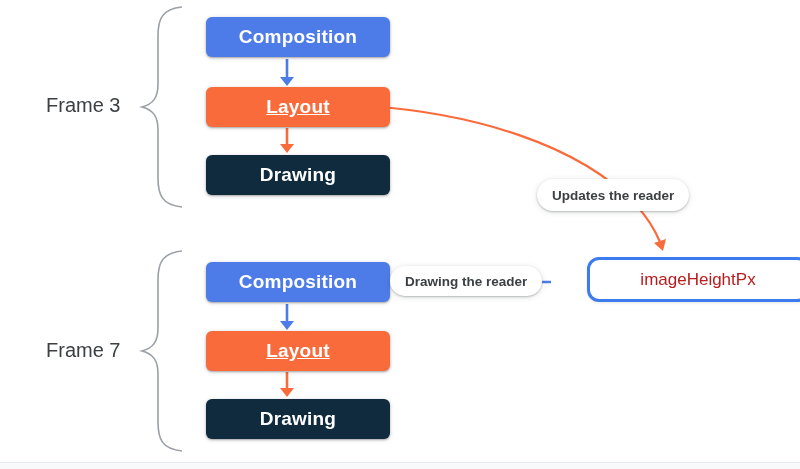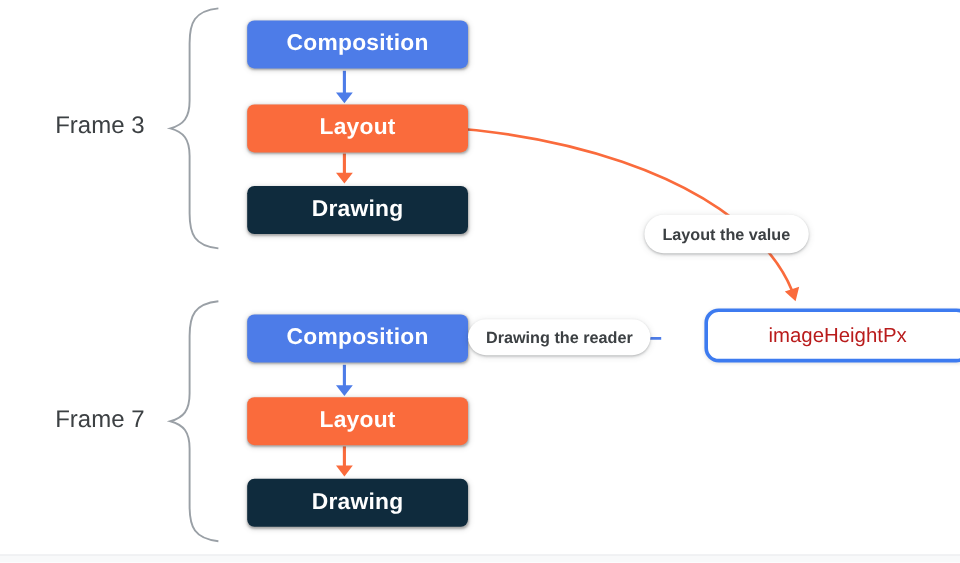--- a/index.html
+++ b/index.html
@@ -31,21 +31,21 @@
     display: flex;
     align-items: center;
     justify-content: center;
     color: #ffffff;
     font-size: 19px;
     font-weight: 700;
     letter-spacing: 0.2px;
     box-shadow: 0 1px 2px rgba(0,0,0,0.28), 0 1px 5px rgba(0,0,0,0.14);
   }
   .phase-composition { background: var(--composition-fill, #4D7CE8); }
-  .phase-layout      { background: var(--layout-fill, #FA6B3C); }
+  .phase-layout      { background: var(--layout-fill, #FA6B3C); text-decoration: underline; }
   .phase-drawing     { background: var(--drawing-fill, #0F2B3D); text-align: center; }
   .callout-pill {
     position: absolute;
     height: 32px;
     padding: 0 15px;
     border-radius: 16px;
     background: #ffffff;
     display: inline-flex;
     align-items: center;
     justify-content: center;
@@ -127,20 +127,20 @@
   <div class="phase-box phase-composition" style="left:206px; top:17px;">Composition</div>
   <div class="phase-box phase-layout" style="left:206px; top:87px;">Layout</div>
   <div class="phase-box phase-drawing" style="left:206px; top:155px;">Drawing</div>
 
   <div class="frame-label" style="left:46px; top:338px;">Frame 7</div>
 
   <div class="phase-box phase-composition" style="left:206px; top:262px;">Composition</div>
   <div class="phase-box phase-layout" style="left:206px; top:331px;">Layout</div>
   <div class="phase-box phase-drawing" style="left:206px; top:399px;">Drawing</div>
 
-  <div class="callout-pill" style="left:537px; top:179px;">Layout the value</div>
+  <div class="callout-pill" style="left:537px; top:179px;">Updates the reader</div>
   <div class="callout-pill" style="left:390px; top:266px; height:30px; border-radius:15px;">Drawing the reader</div>
 
   <div class="value-box">imageHeightPx</div>
 
   <div class="page-bottom-strip"></div>
   <div class="page-divider"></div>
 </div>
 
 </body></html>

